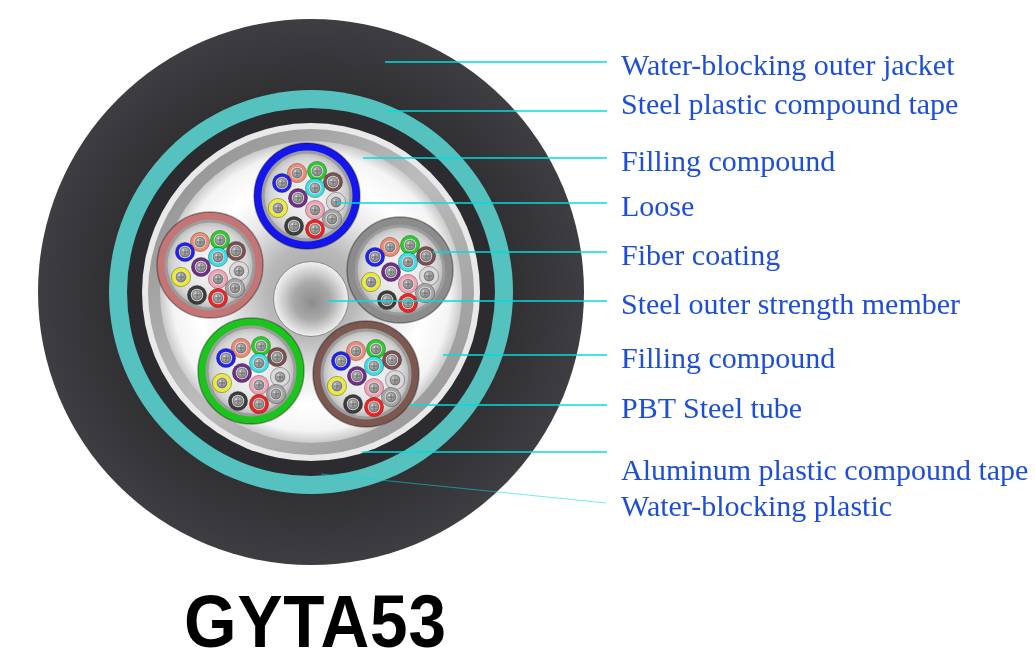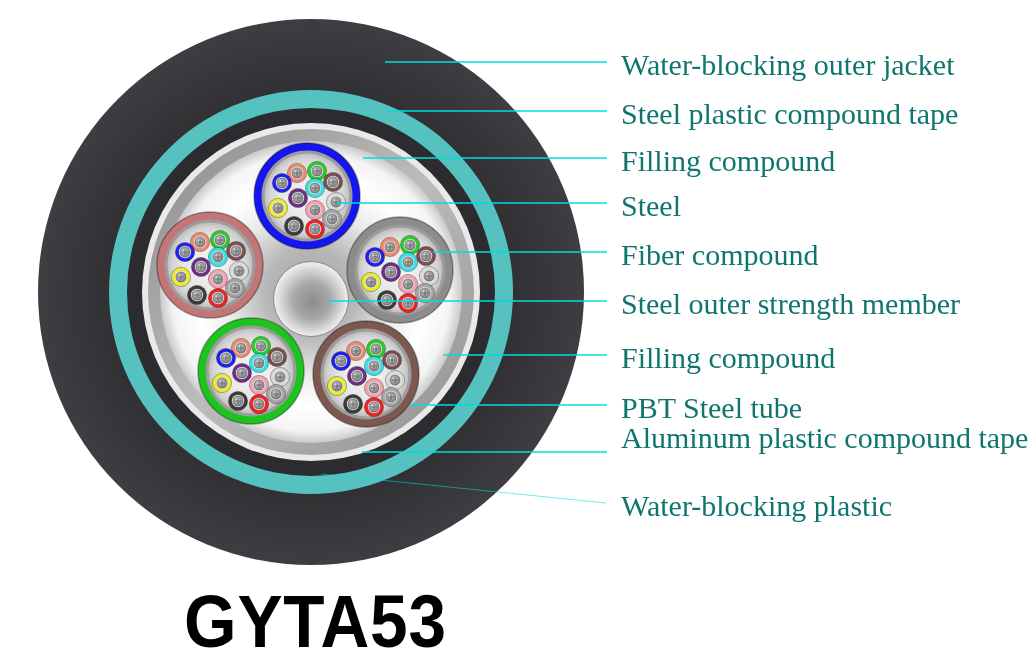--- a/index.html
+++ b/index.html
@@ -3,21 +3,21 @@
 <meta charset="utf-8">
 <style>
   html,body{margin:0;padding:0}
   body{
     width:1035px;height:664px;position:relative;overflow:hidden;
     background:#ffffff;font-family:"Liberation Serif","DejaVu Serif",serif;
   }
   #cable-svg{position:absolute;left:0;top:0;display:block}
   .layer-label{
     position:absolute;left:621px;font-size:30px;line-height:36px;
-    color:#0f766e;white-space:nowrap;
+    color:#1d4ed8;white-space:nowrap;
   }
   .figure-title{
     position:absolute;left:184px;top:584px;
     font-family:"Liberation Sans","DejaVu Sans",sans-serif;font-weight:bold;
     font-size:75px;line-height:1;color:#000;
     transform:scaleX(.9);transform-origin:left center;letter-spacing:1px;
   }
 </style>
 </head>
 <body>
@@ -460,24 +460,24 @@
     <line x1="433" y1="252" x2="607" y2="252" stroke="#00dcdc" stroke-width="1.5" opacity="1"></line>
     <line x1="328" y1="301" x2="607" y2="301" stroke="#00dcdc" stroke-width="1.5" opacity="1"></line>
     <line x1="443" y1="355" x2="607" y2="355" stroke="#00dcdc" stroke-width="1.5" opacity="1"></line>
     <line x1="410" y1="405" x2="607" y2="405" stroke="#00dcdc" stroke-width="1.5" opacity="1"></line>
     <line x1="362" y1="452" x2="607" y2="452" stroke="#00dcdc" stroke-width="1.5" opacity="1"></line>
     <line x1="321" y1="474" x2="606" y2="503" stroke="#00dcdc" stroke-width="0.9" opacity="0.6"></line>
   </svg>
 
 <div>
   <div class="layer-label" style="top:47px">Water-blocking outer jacket</div>
-  <div class="layer-label" style="top:96px">Steel plastic compound tape</div>
+  <div class="layer-label" style="top:86px">Steel plastic compound tape</div>
   <div class="layer-label" style="top:143px">Filling compound</div>
-  <div class="layer-label" style="top:188px">Steel</div>
-  <div class="layer-label" style="top:237px">Fiber compound</div>
+  <div class="layer-label" style="top:188px">Loose</div>
+  <div class="layer-label" style="top:237px">Fiber coating</div>
   <div class="layer-label" style="top:286px">Steel outer strength member</div>
   <div class="layer-label" style="top:340px">Filling compound</div>
   <div class="layer-label" style="top:390px">PBT Steel tube</div>
-  <div class="layer-label" style="top:420px">Aluminum plastic compound tape</div>
+  <div class="layer-label" style="top:452px">Aluminum plastic compound tape</div>
   <div class="layer-label" style="top:488px">Water-blocking plastic</div>
 </div>
 
 <div class="figure-title">GYTA53</div>
 
 </body></html>

